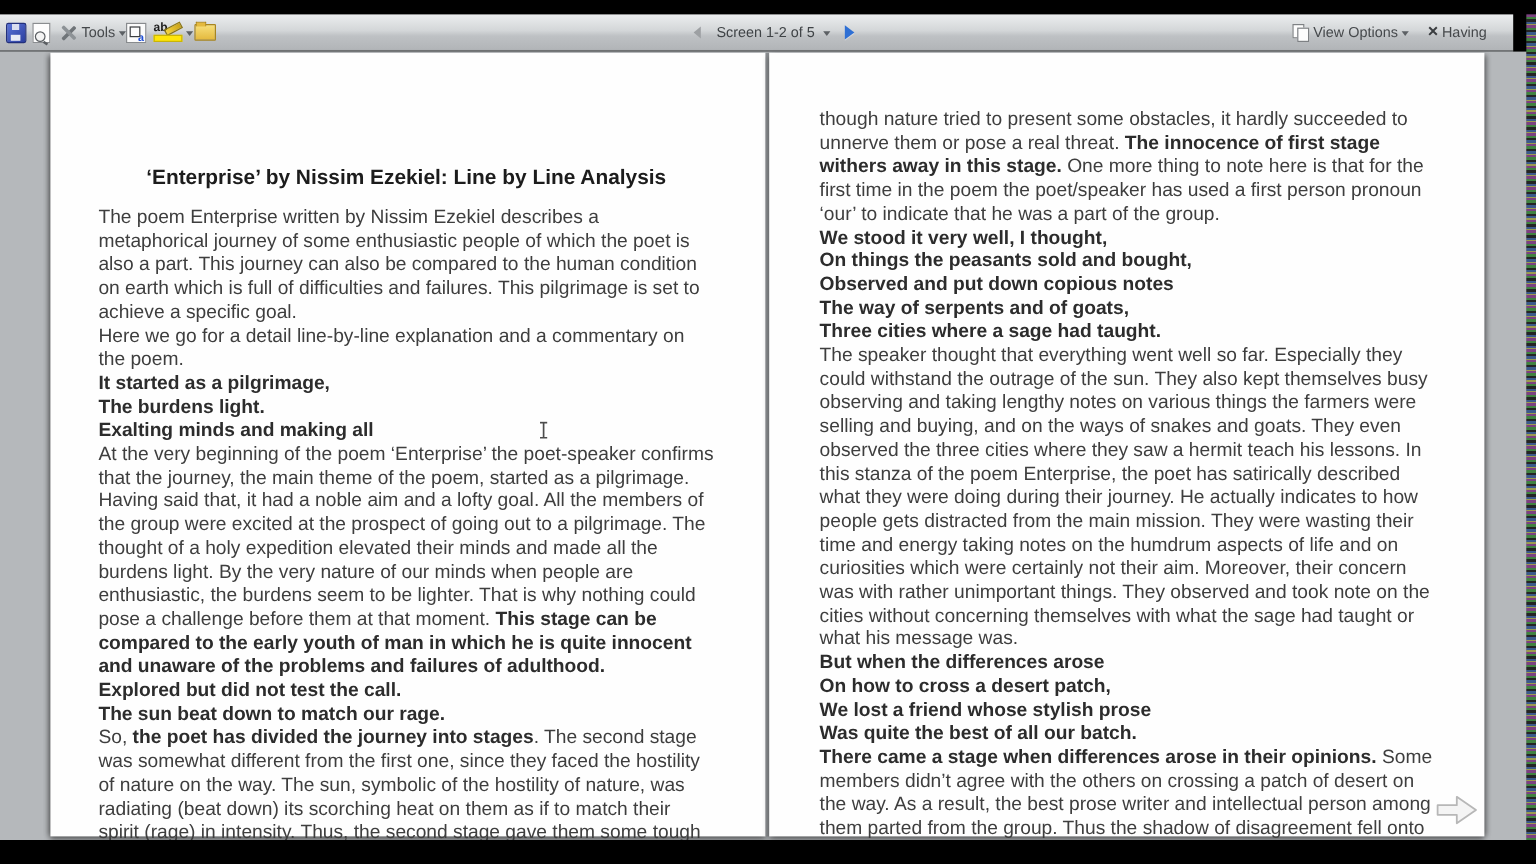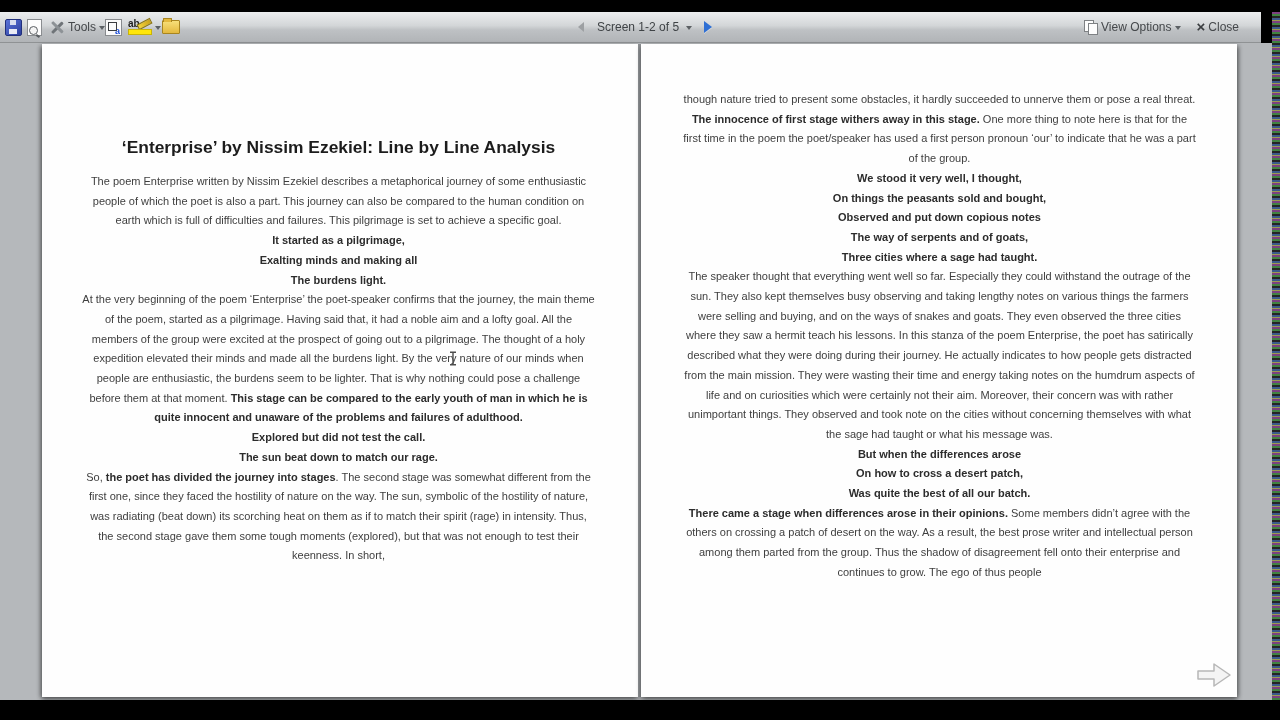--- a/index.html
+++ b/index.html
@@ -65,21 +65,21 @@
   #right-tools{right:22px;}
   #right-tools .gap{width:10px;}
   
   #desk{position:absolute;top:43px;left:0;width:1280px;height:657px;background:#b5b8bb;}
   .page{position:absolute;top:1px;height:653px;background:#fefefe;}
   #page-left{left:42px;width:596px;box-shadow:0 3px 5px rgba(0,0,0,.45), -3px 1px 4px -1px rgba(0,0,0,.28);}
   #page-divider{position:absolute;left:638px;top:1px;width:3px;height:653px;background:#8d9093;}
   #page-right{left:641px;width:596px;box-shadow:0 3px 5px rgba(0,0,0,.45), 3px 1px 4px -1px rgba(0,0,0,.28);}
   #page-left .content{padding:92px 43px 0 40px;}
   #page-right .content{padding:46px 41px 0 42px;}
-  .para{margin:0;font-size:11px;line-height:19.7px;color:#3e3e3e;text-align:center;}
+  .para{margin:0;font-size:16px;line-height:19.7px;color:#3e3e3e;text-align:left;}
   .para .b{font-weight:700;color:#2c2c2c;}
   .title{font-size:17.4px;line-height:22px;font-weight:700;color:#1c1c1c;text-align:center;margin-bottom:14px;}
   .title .b{color:#1c1c1c;}
   
   #next-screen-arrow{position:absolute;left:1196px;top:662px;width:36px;height:26px;}
   
   #text-cursor{position:absolute;left:448px;top:351px;width:10px;height:15px;}
   
   #video-noise-strip{
     position:absolute;top:12px;right:0;width:8px;height:688px;z-index:60;
@@ -131,50 +131,52 @@
     <span class="caret"></span>
     <span class="tri-right"></span>
   </div>
 
   <div class="tb-btn" id="right-tools">
     <span class="icon viewopt"></span>
     <span class="tb-label">View Options</span>
     <span class="caret"></span>
     <span class="gap"></span>
     <span class="closex">×</span>
-    <span class="tb-label">Close</span>
+    <span class="tb-label">Having</span>
   </div>
 </div>
 
 <div id="desk">
   <div class="page" id="page-left">
     <div class="content">
         <p class="para title"><span class="b">‘Enterprise’ by Nissim Ezekiel: Line by Line Analysis</span></p>
         <p class="para"><span>The poem Enterprise written by Nissim Ezekiel describes a metaphorical journey of some enthusiastic people of which the poet is also a part. This journey can also be compared to the human condition on earth which is full of difficulties and failures. This pilgrimage is set to achieve a specific goal.</span></p>
+        <p class="para"><span>Here we go for a detail line-by-line explanation and a commentary on the poem.</span></p>
         <p class="para"><span class="b">It started as a pilgrimage,</span></p>
+        <p class="para"><span class="b">The burdens light.</span></p>
         <p class="para"><span class="b">Exalting minds and making all</span></p>
-        <p class="para"><span class="b">The burdens light.</span></p>
         <p class="para"><span>At the very beginning of the poem ‘Enterprise’ the poet-speaker confirms that the journey, the main theme of the poem, started as a pilgrimage. Having said that, it had a noble aim and a lofty goal. All the members of the group were excited at the prospect of going out to a pilgrimage. The thought of a holy expedition elevated their minds and made all the burdens light. By the very nature of our minds when people are enthusiastic, the burdens seem to be lighter. That is why nothing could pose a challenge before them at that moment. </span><span class="b">This stage can be compared to the early youth of man in which he is quite innocent and unaware of the problems and failures of adulthood.</span></p>
         <p class="para"><span class="b">Explored but did not test the call.</span></p>
         <p class="para"><span class="b">The sun beat down to match our rage.</span></p>
         <p class="para"><span>So, </span><span class="b">the poet has divided the journey into stages</span><span>. The second stage was somewhat different from the first one, since they faced the hostility of nature on the way. The sun, symbolic of the hostility of nature, was radiating (beat down) its scorching heat on them as if to match their spirit (rage) in intensity. Thus, the second stage gave them some tough moments (explored), but that was not enough to test their keenness. In short,</span></p>
       </div>
   </div>
   <div id="page-divider"></div>
   <div class="page" id="page-right">
     <div class="content">
         <p class="para"><span>though nature tried to present some obstacles, it hardly succeeded to unnerve them or pose a real threat. </span><span class="b">The innocence of first stage withers away in this stage.</span><span> One more thing to note here is that for the first time in the poem the poet/speaker has used a first person pronoun ‘our’ to indicate that he was a part of the group.</span></p>
         <p class="para"><span class="b">We stood it very well, I thought,</span></p>
         <p class="para"><span class="b">On things the peasants sold and bought,</span></p>
         <p class="para"><span class="b">Observed and put down copious notes</span></p>
         <p class="para"><span class="b">The way of serpents and of goats,</span></p>
         <p class="para"><span class="b">Three cities where a sage had taught.</span></p>
         <p class="para"><span>The speaker thought that everything went well so far. Especially they could withstand the outrage of the sun. They also kept themselves busy observing and taking lengthy notes on various things the farmers were selling and buying, and on the ways of snakes and goats. They even observed the three cities where they saw a hermit teach his lessons. In this stanza of the poem Enterprise, the poet has satirically described what they were doing during their journey. He actually indicates to how people gets distracted from the main mission. They were wasting their time and energy taking notes on the humdrum aspects of life and on curiosities which were certainly not their aim. Moreover, their concern was with rather unimportant things. They observed and took note on the cities without concerning themselves with what the sage had taught or what his message was.</span></p>
         <p class="para"><span class="b">But when the differences arose</span></p>
         <p class="para"><span class="b">On how to cross a desert patch,</span></p>
+        <p class="para"><span class="b">We lost a friend whose stylish prose</span></p>
         <p class="para"><span class="b">Was quite the best of all our batch.</span></p>
         <p class="para"><span class="b">There came a stage when differences arose in their opinions.</span><span> Some members didn’t agree with the others on crossing a patch of desert on the way. As a result, the best prose writer and intellectual person among them parted from the group. Thus the shadow of disagreement fell onto their enterprise and continues to grow. The ego of thus people</span></p>
       </div>
   </div>
 </div>
 
 <svg id="next-screen-arrow" viewBox="0 0 36 26">
   <polygon points="2,9 18,9 18,2 34,13 18,24 18,17 2,17" fill="#f4f4f4" stroke="#b7b7b7" stroke-width="1.5" stroke-linejoin="round"></polygon>
 </svg>
 

